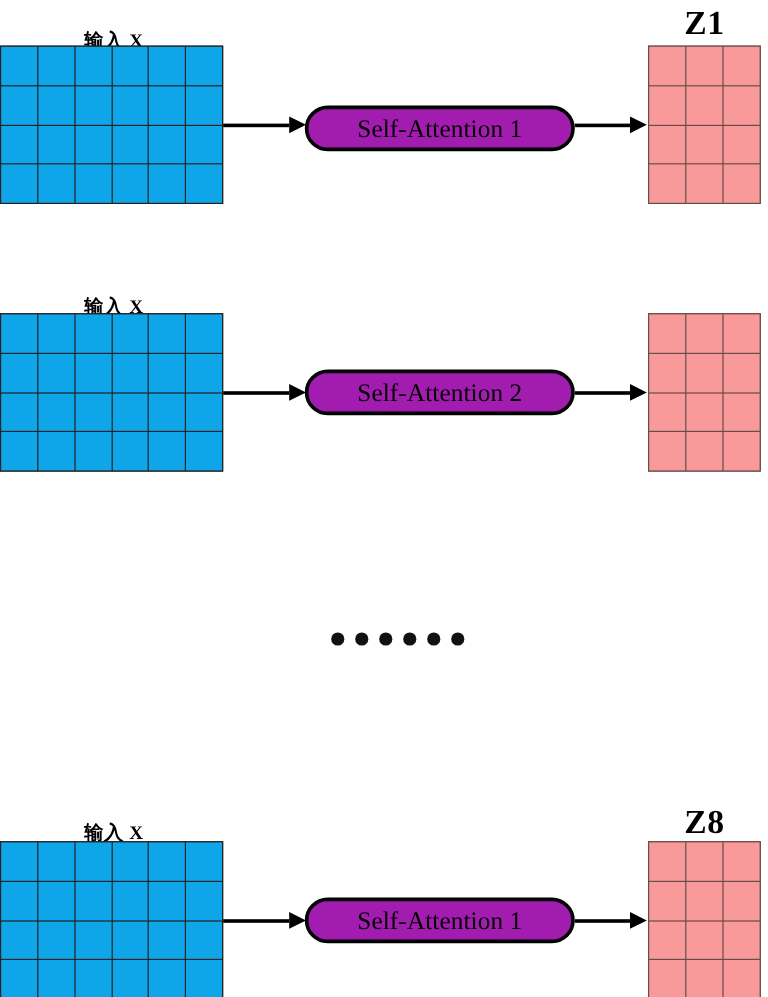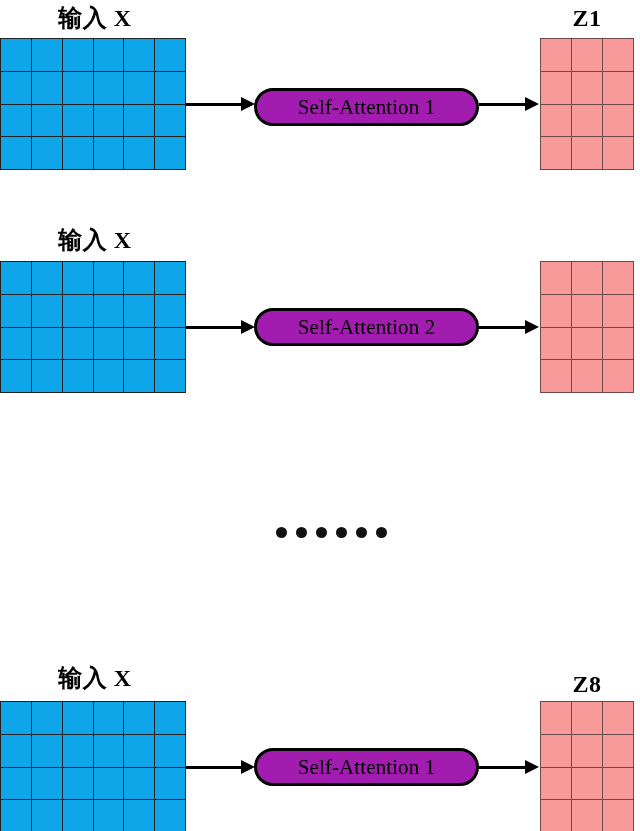--- a/index.html
+++ b/index.html
@@ -24,24 +24,25 @@
     position: absolute;
     font-family: "Liberation Serif", "DejaVu Serif", serif;
     font-weight: bold;
     color: #000000;
     white-space: nowrap;
     text-align: center;
     line-height: 1;
     letter-spacing: 0.5px;
   }
   .label-input {
-    font-size: 24px;
+    font-size: 16px;
+    margin-top: 21px;
   }
   .label-out {
-    font-size: 24px;
+    font-size: 28px;
   }
 
   
   .grid {
     position: absolute;
     display: grid;
     box-sizing: border-box;
     border: 1px solid #3b3b3b;
     background: #3b3b3b;
     gap: 1px;

